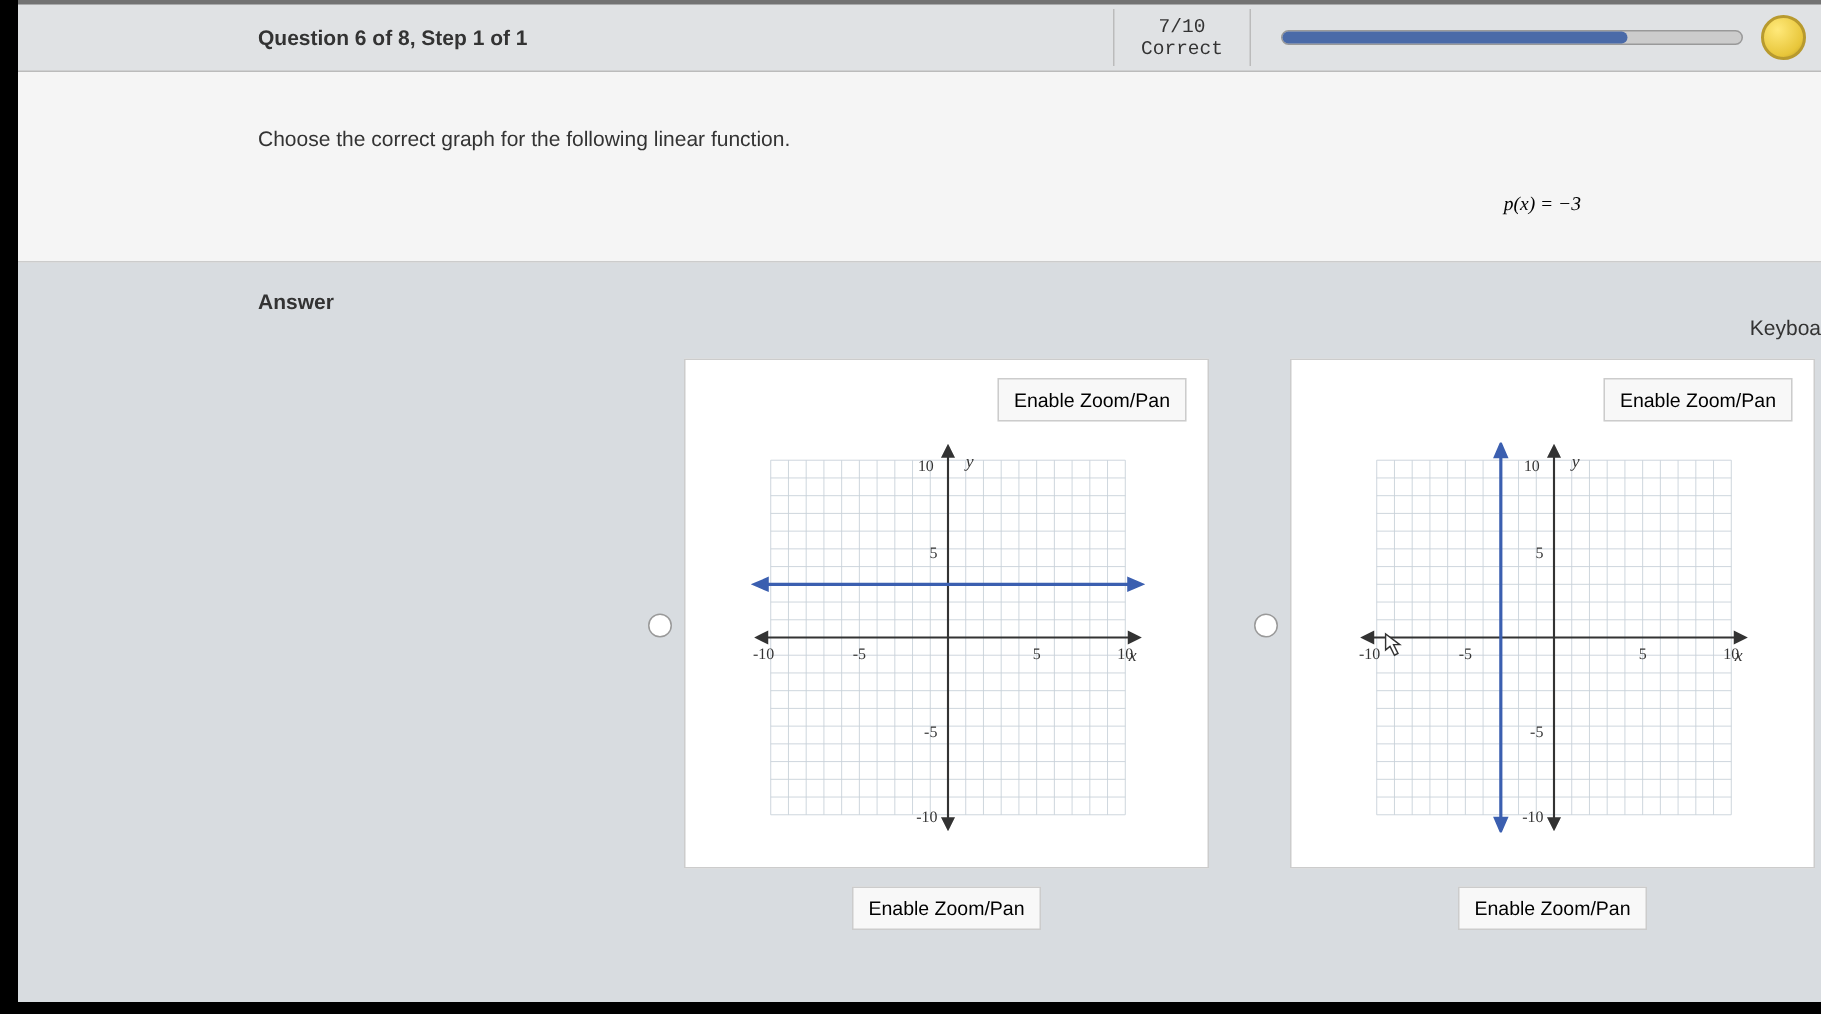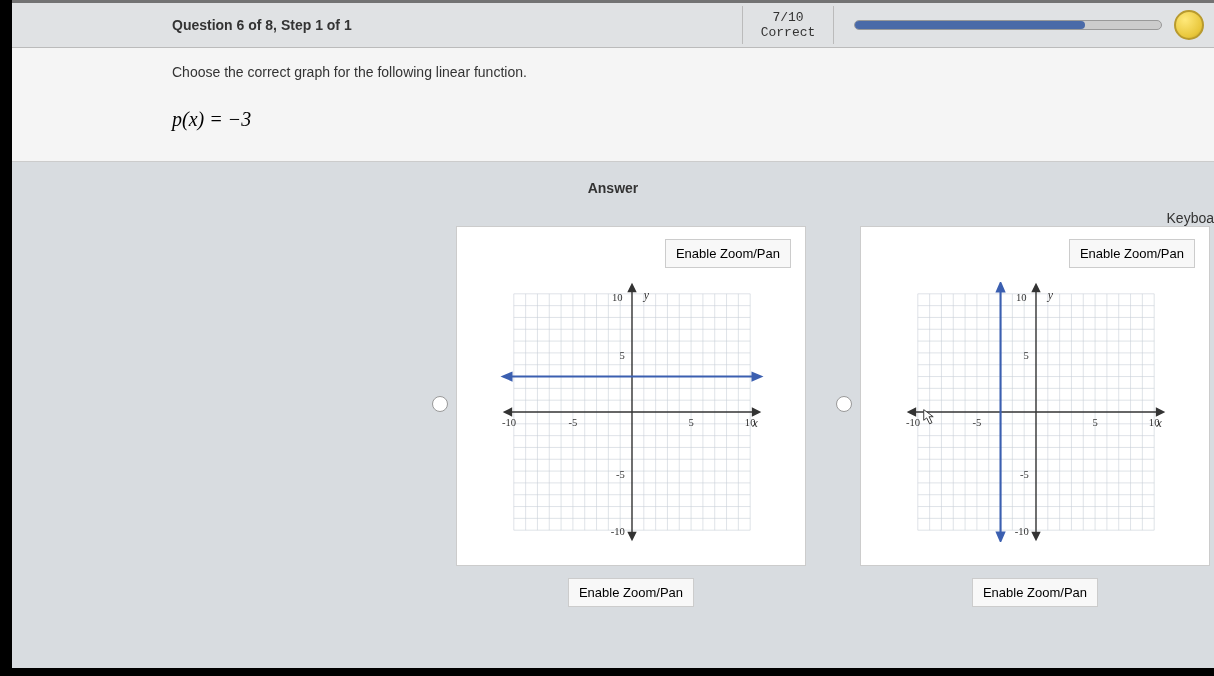--- a/index.html
+++ b/index.html
@@ -52,24 +52,24 @@
   width: 30px; height:30px; border-radius:50%;
   background: radial-gradient(circle at 35% 30%, #ffe97a 0%, #e8c63a 70%, #b59720 100%);
   border: 2px solid #b89a2e;
 }
 .prompt-area {
   background: #f5f5f5;
   margin: 0;
   padding: 16px 160px 30px 160px;
   border-bottom: 1px solid #ccc;
 }
-.prompt-area .instr { font-size: 14px; color: #333; }
-.equation { font-family: "Times New Roman", serif; font-style: italic; font-size: 20px; text-align: left; margin-top: 28px;}
-
-.answer-head { padding: 18px 160px 0 160px; font-weight: bold; font-size: 14px; color: #333; text-align: center;}
+.prompt-area .instr { font-size: 14px; color: #333; margin-top: 20px; }
+.equation { font-family: "Times New Roman", serif; font-style: italic; font-size: 13px; text-align: right; margin-top: 28px;}
+
+.answer-head { padding: 18px 160px 0 160px; font-weight: bold; font-size: 14px; color: #333;}
 .keyboa {
   position: absolute; right: 0; top: 210px;
   font-size: 14px; color: #333;
 }
 .graphs-row {
   display: flex;
   gap: 30px;
   padding-left: 420px;
   margin-top: 30px;
 }

